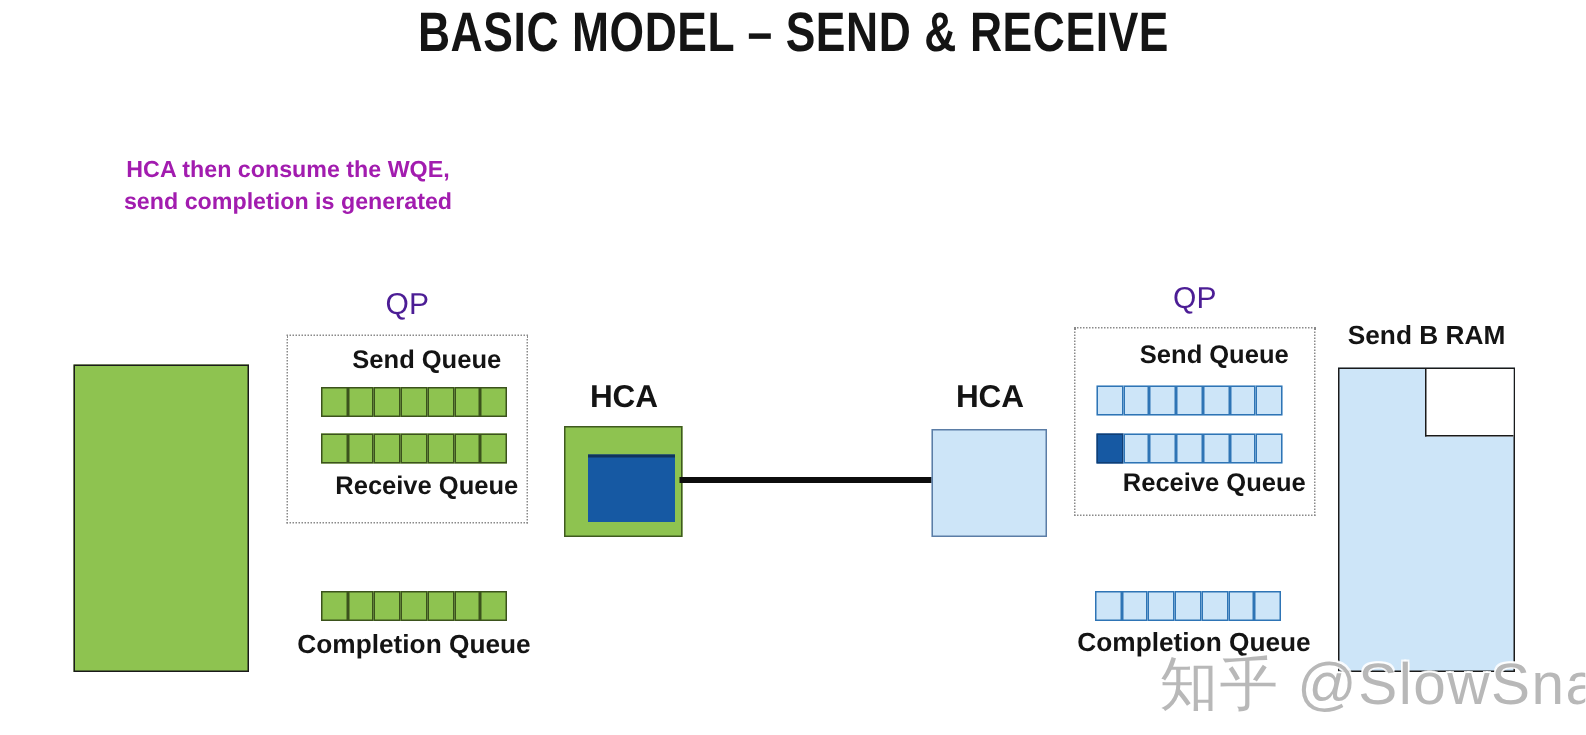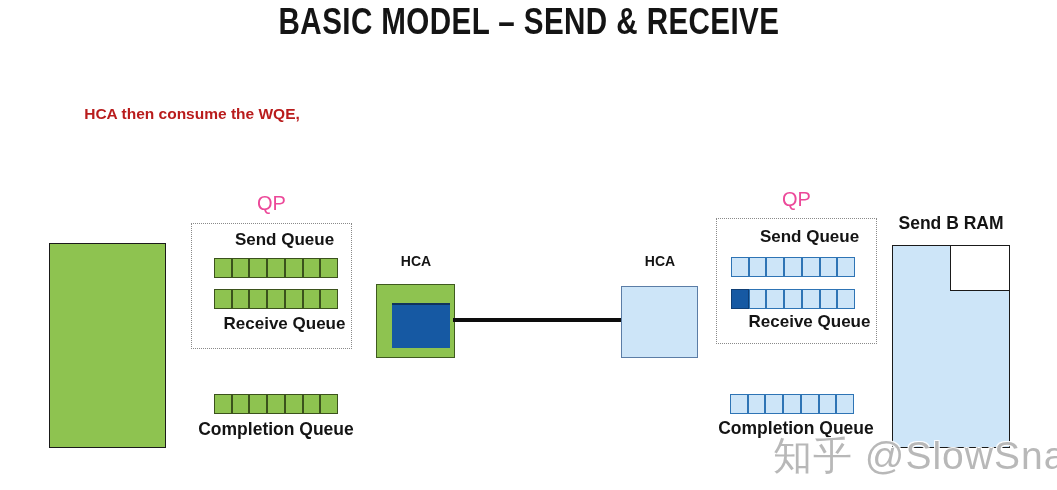--- a/index.html
+++ b/index.html
@@ -11,26 +11,26 @@
 
   
   .title{top:1px;left:0;width:100%;text-align:center;}
   .title-inner{
     display:inline-block;font-size:37px;font-weight:700;letter-spacing:0.5px;
     transform:scaleX(0.8);white-space:nowrap;color:#141414;
   }
 
   
   .annotation{left:12px;top:104px;width:360px;text-align:center;
-    font-size:15.5px;font-weight:700;line-height:20.5px;color:#b91c1c;}
+    font-size:15.5px;font-weight:700;line-height:20.5px;color:#a21caf;}
 
   
   .lbl-bold{font-weight:700;font-size:17.5px;text-align:center;color:#141414;white-space:nowrap;}
-  .lbl-qp{font-weight:400;font-size:20px;text-align:center;color:#ec4899;}
-  .lbl-hca{font-weight:700;font-size:14px;text-align:center;color:#141414;}
+  .lbl-qp{font-weight:400;font-size:20px;text-align:center;color:#4c1d95;}
+  .lbl-hca{font-weight:700;font-size:21px;text-align:center;color:#141414;}
 
   
   .ram-a{left:49px;top:243px;width:117px;height:205px;background:#8EC350;border:1px solid #1a1a1a;box-sizing:border-box;}
   .ram-b{left:892px;top:245px;width:118px;height:203px;background:#CDE5F8;border:1px solid #1a1a1a;box-sizing:border-box;}
   .ram-b-notch{position:absolute;right:0;top:0;width:59px;height:45px;background:#ffffff;
     border-left:1px solid #1a1a1a;border-bottom:1px solid #1a1a1a;box-sizing:border-box;}
 
   
   .qp-box{border:1.5px dotted #8a8a8a;box-sizing:border-box;background:transparent;}
   .qp-box-a{left:191px;top:223px;width:161px;height:126px;}
@@ -64,20 +64,21 @@
 <body>
 
 <div id="stage">
 
   <div class="abs title">
     <span class="title-inner">BASIC MODEL – SEND &amp; RECEIVE</span>
   </div>
 
   <div class="abs annotation">
     <div>HCA then consume the WQE,</div>
+    <div>send completion is generated</div>
   </div>
 
   <div class="abs ram-a"></div>
 
   <div class="abs lbl-qp" style="left:191px;top:192px;width:161px;">QP</div>
   <div class="abs qp-box qp-box-a">
     <div class="qp-inner-label lbl-bold" style="top:6px;font-size:17px;">Send Queue</div>
     <div class="qbar green" style="left:22px;top:34px;">
         <span class="cell"></span>
         <span class="cell"></span>

